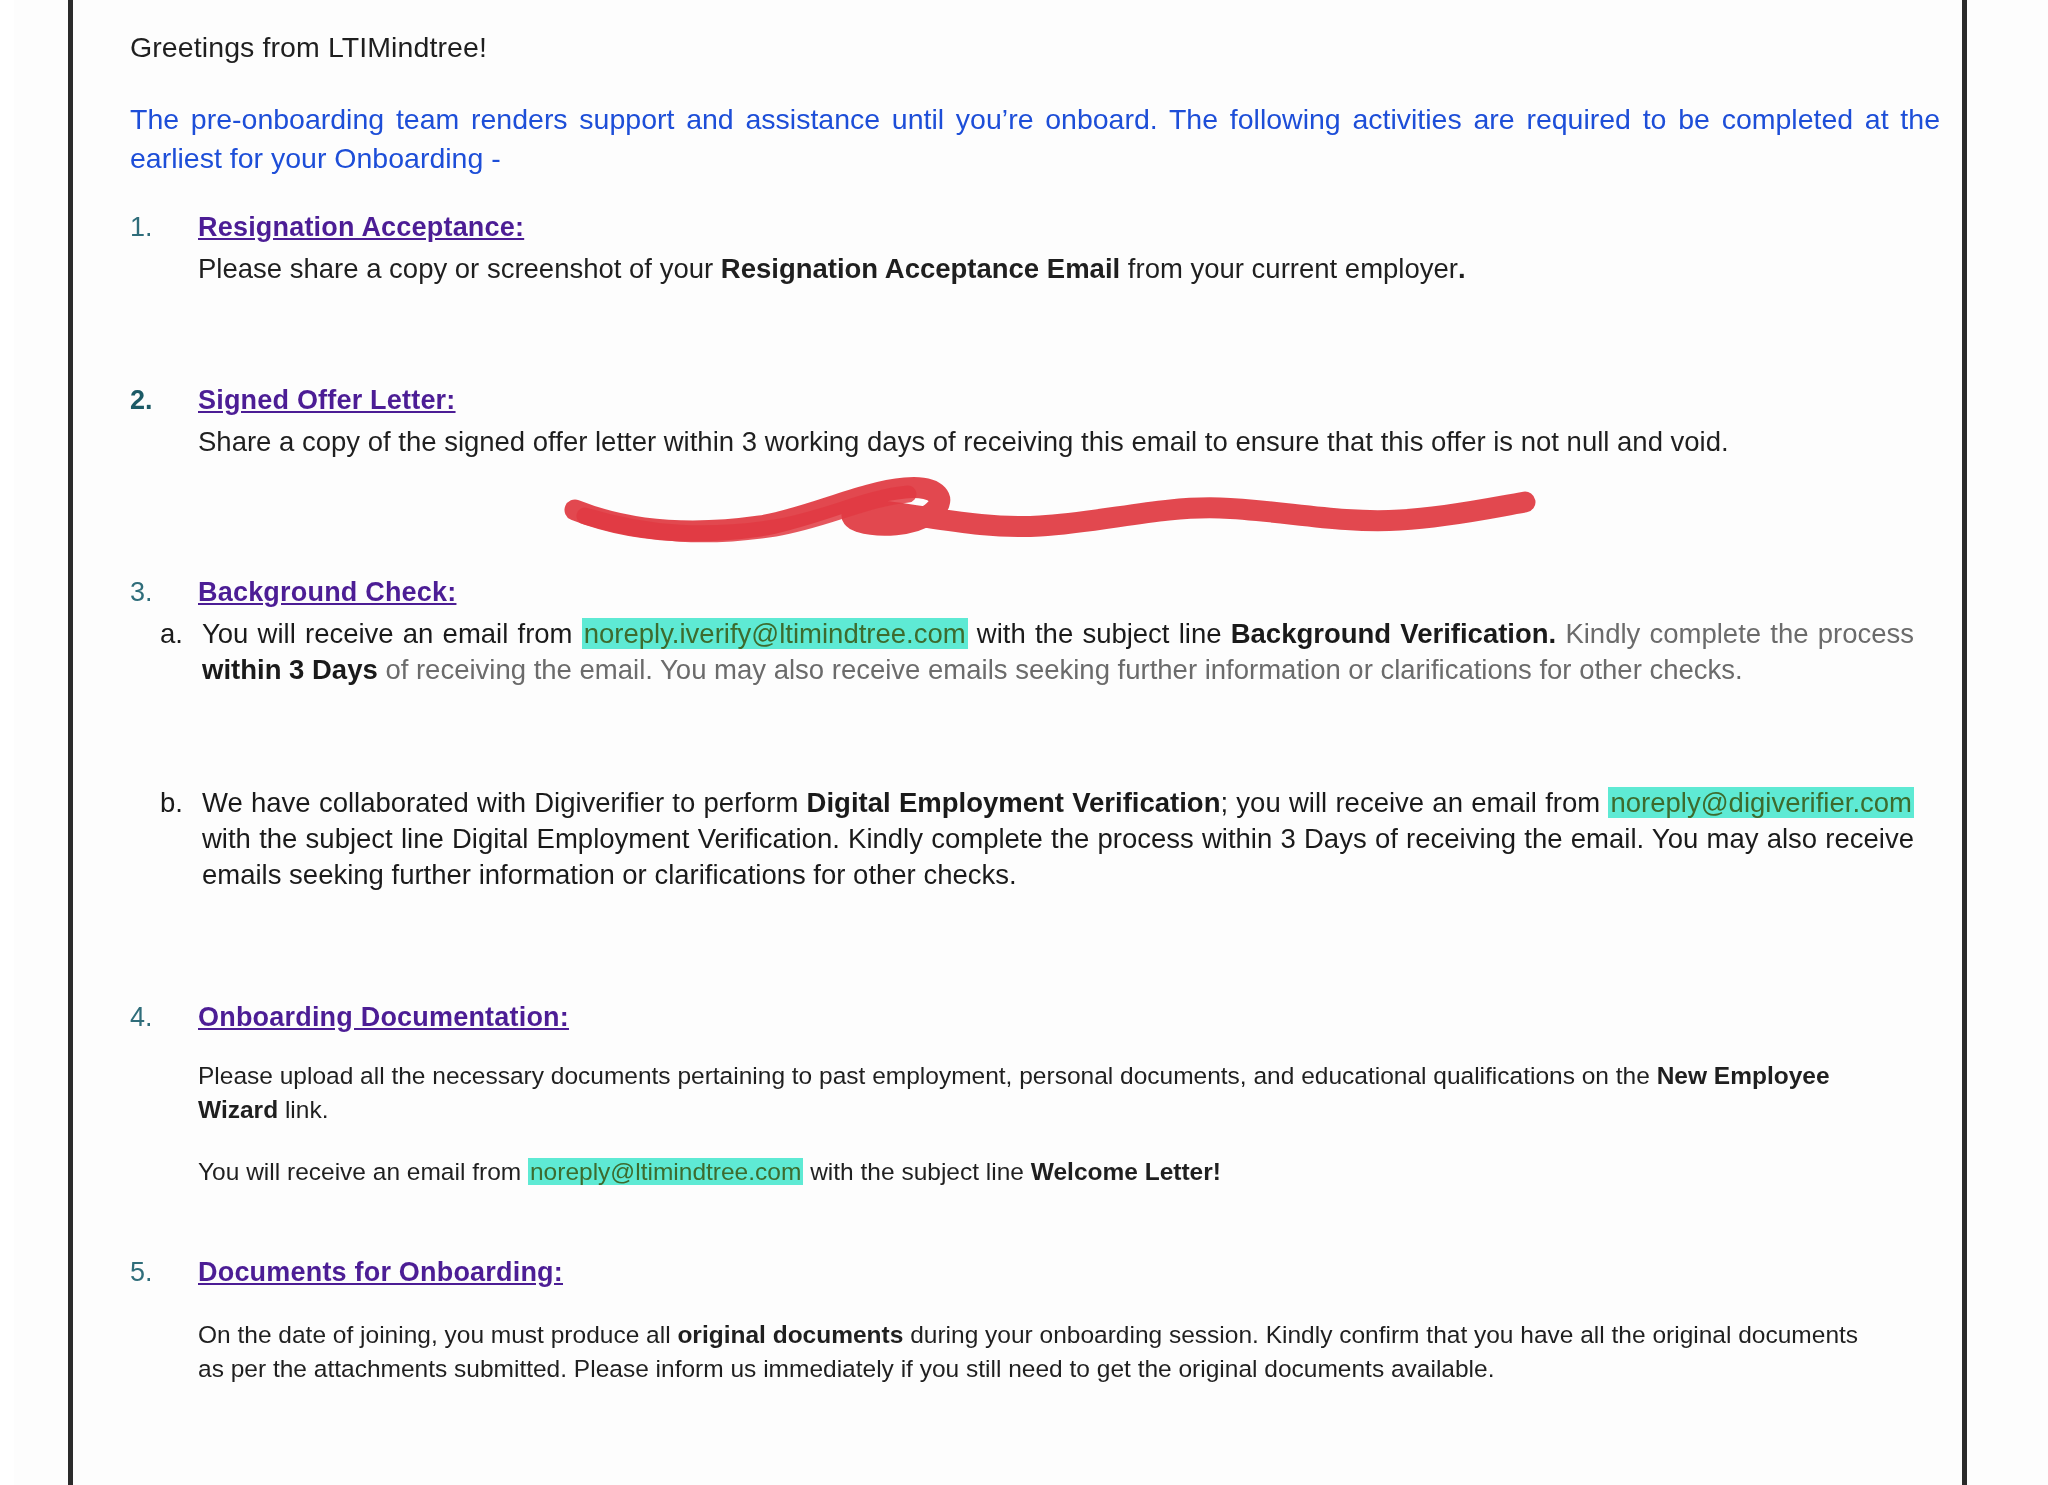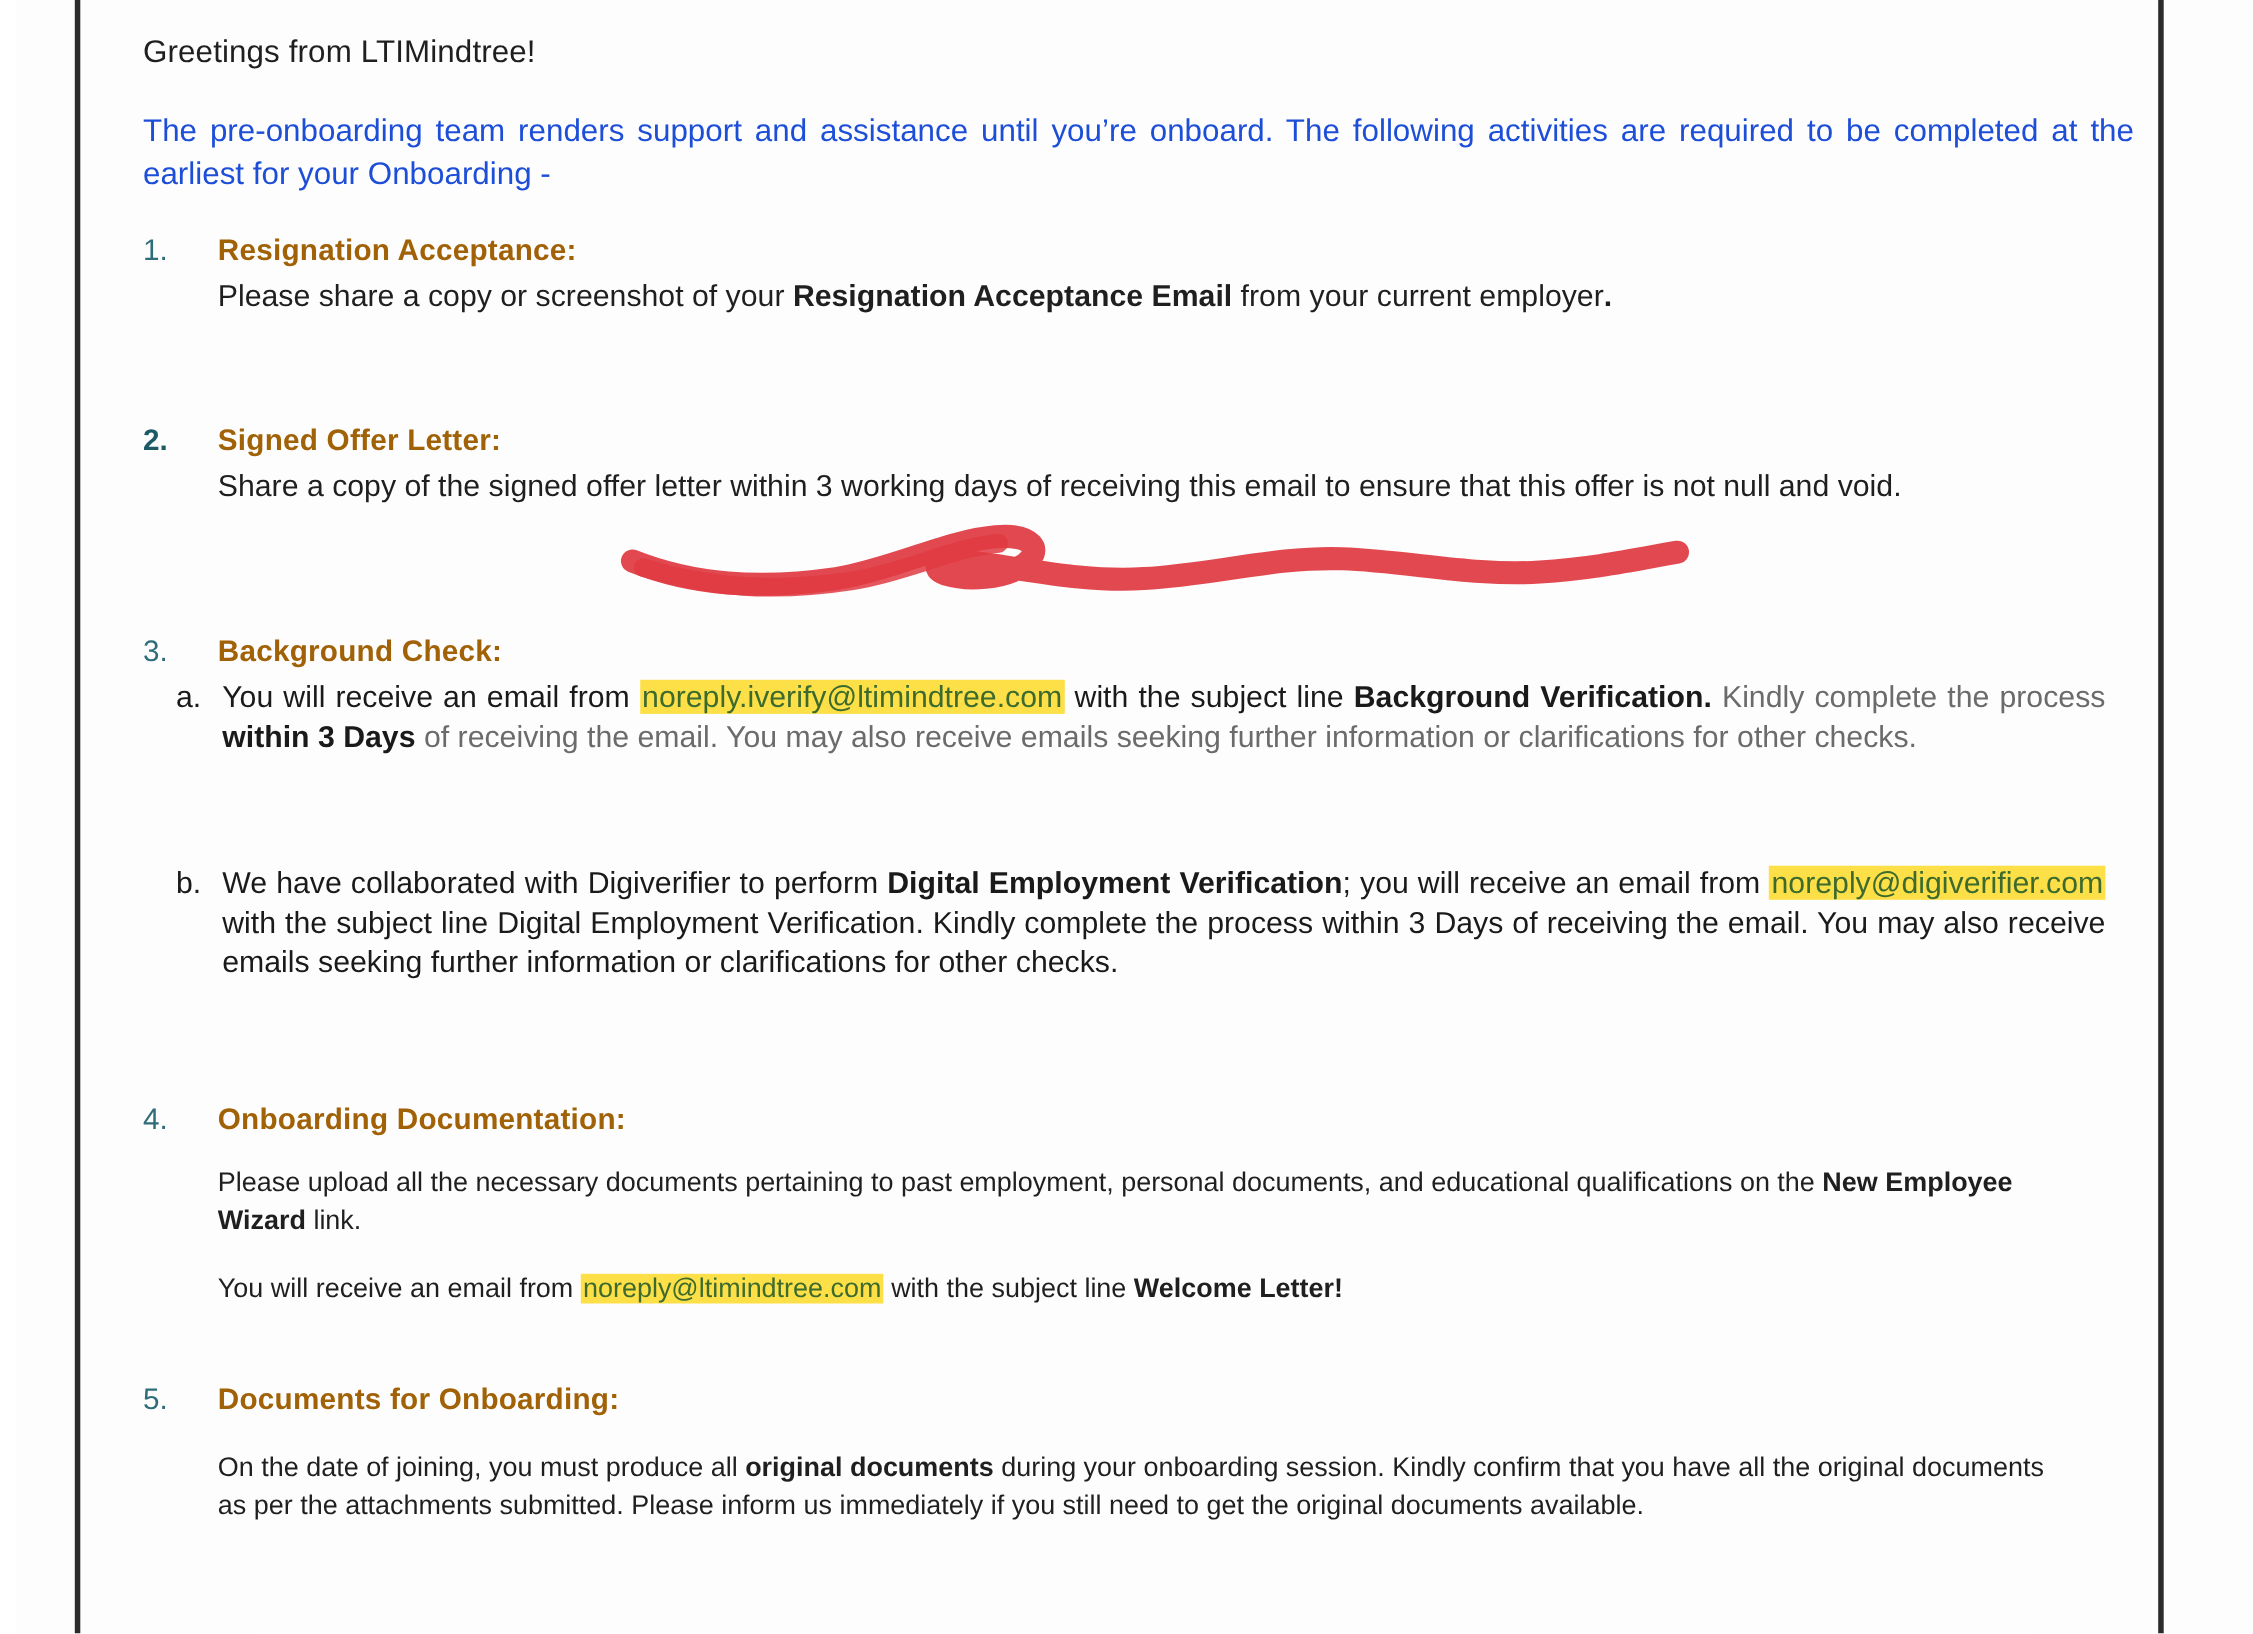--- a/index.html
+++ b/index.html
@@ -78,35 +78,36 @@
   }
   .item-num {
     display: inline-block;
     width: 68px;
     color: #2f6d7a;
     font-weight: 400;
   }
   .item-num.bold { font-weight: 700; color:#1c5a66; }
   .item-title {
     font-weight: 700;
-    color: #a16207;
+    color: #4c1d95;
     letter-spacing: 0.2px;
+    text-decoration: underline;
   }
 
   .item-body {
     font-size: 27.5px;
     line-height: 1.32;
     color: #1f1f1f;
   }
   .item-body.justify { text-align: justify; }
 
   b, .b { font-weight: 700; }
 
   .hl {
-    background: #fde047;
+    background: #5eead4;
     padding: 0 2px;
   }
   .mailto {
     color: #3d6b2e;
     text-decoration: none;
   }
   .grey { color: #6b6b6b; }
 
   .sub-list {
     position: relative;

